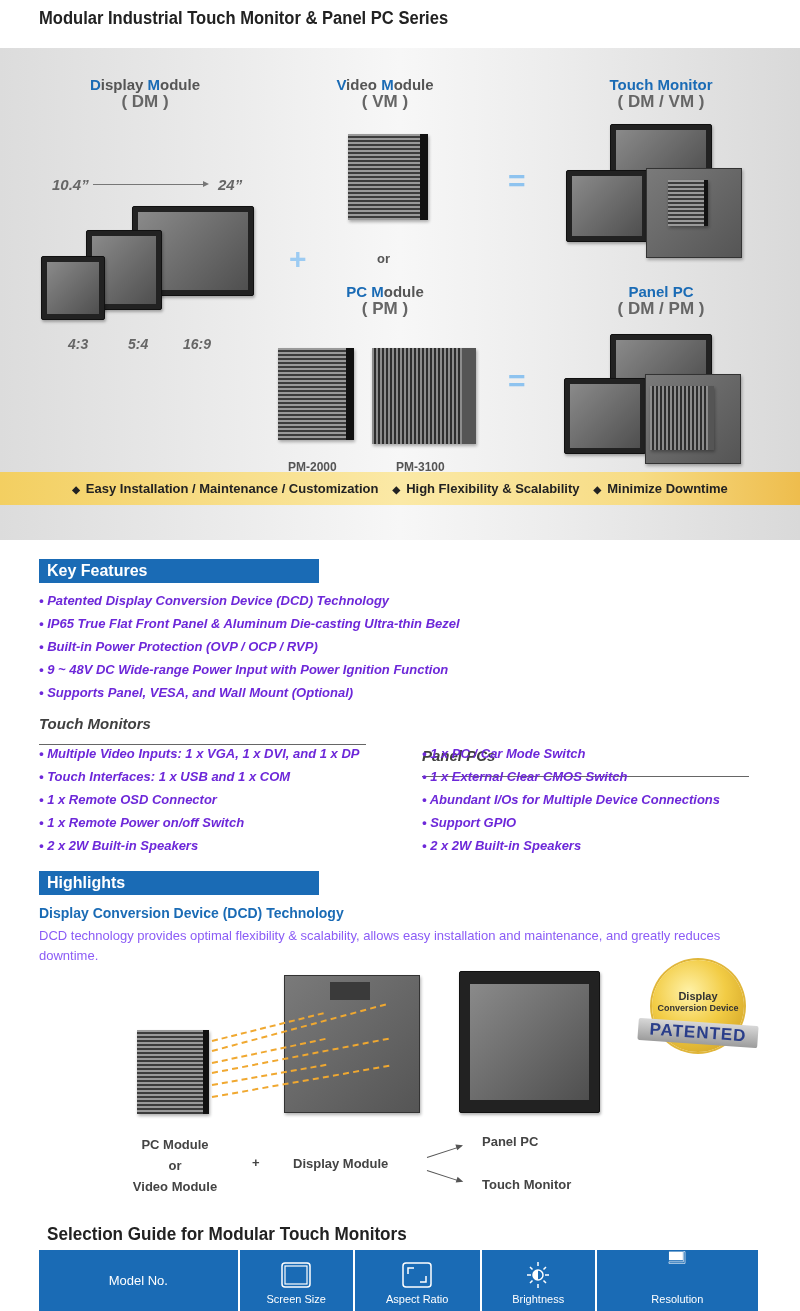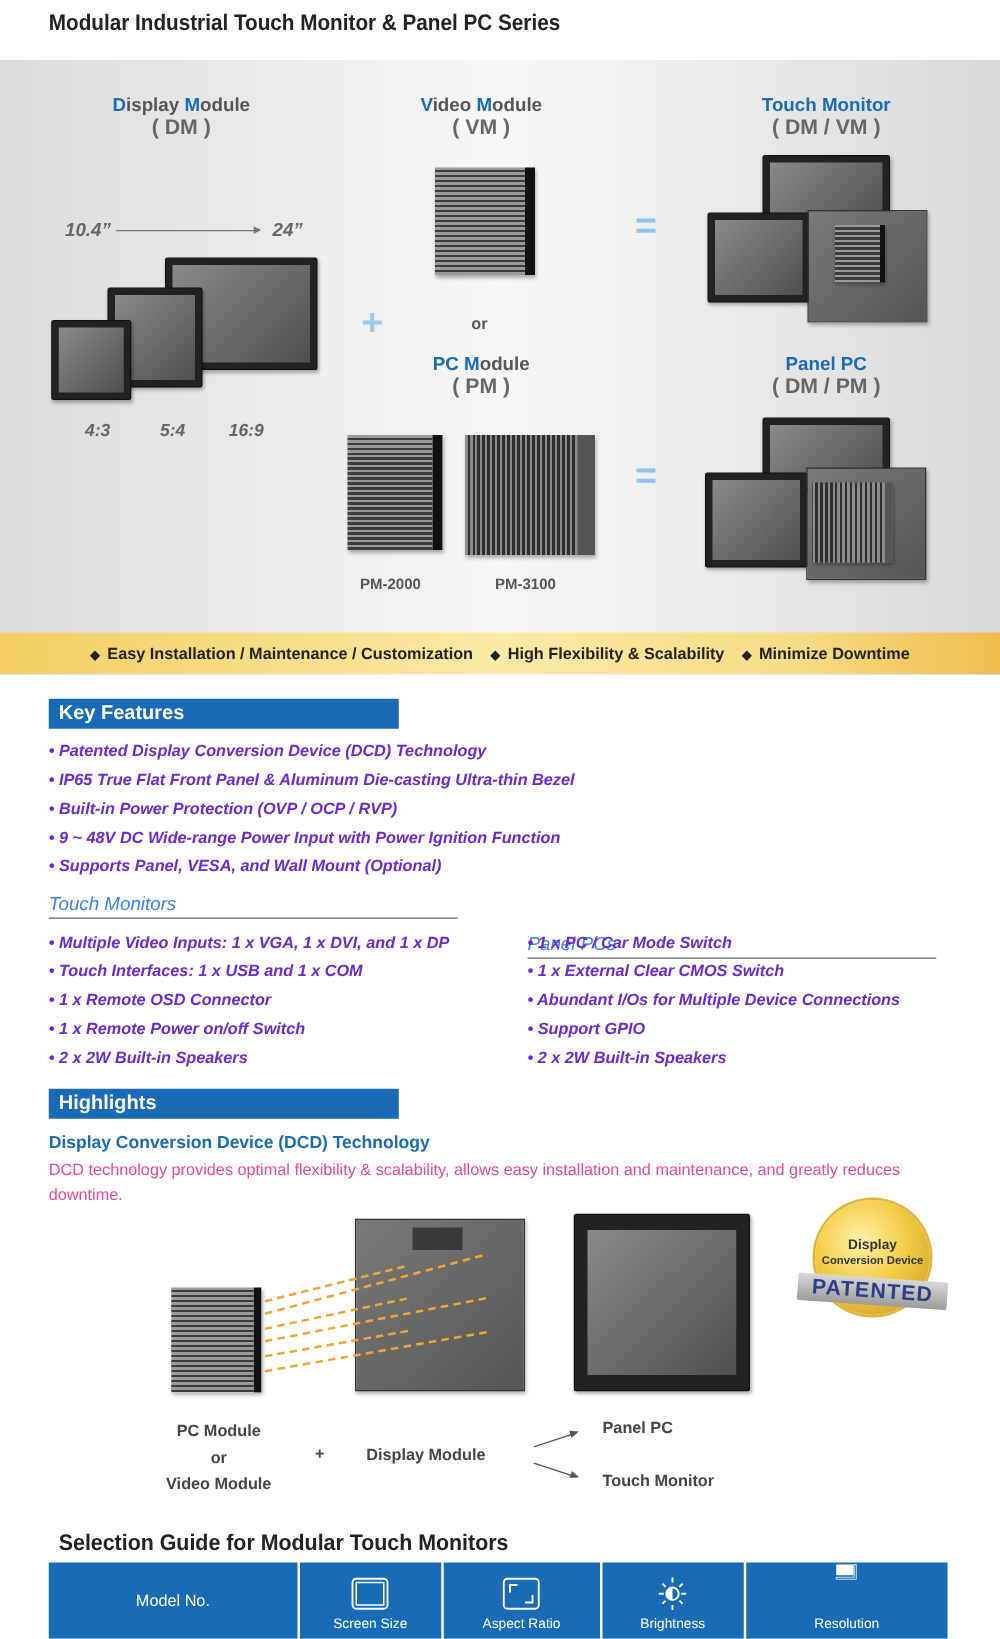--- a/index.html
+++ b/index.html
@@ -37,24 +37,24 @@
     display: flex; align-items: center; justify-content: center; gap: 14px; }
   .benefit { font-size: 13px; font-weight: bold; color: #222; white-space: nowrap; }
   .benefit .diamond { font-size: 10px; margin-right: 6px; }
 
   
   .section-header { position: absolute; left: 39px; width: 280px; height: 24px; background: #1a6bb5; color: #fff; font-size: 16px; font-weight: bold; padding-left: 8px; line-height: 24px; }
 
   .feature-list { position: absolute; list-style: none; }
   .feature-list li { font-size: 13px; font-weight: bold; font-style: italic; color: #6d28d9; height: 23px; line-height: 23px; white-space: nowrap; }
 
-  .sub-heading { position: absolute; font-size: 15px; font-weight: normal; font-style: italic; color: #3b82f6; border-bottom: 1px solid #666; padding-bottom: 2px; }
+  .sub-heading { position: absolute; font-size: 15px; font-weight: bold; font-style: italic; color: #404040; border-bottom: 1px solid #666; padding-bottom: 12px; }
 
   .hl-title { position: absolute; left: 39px; top: 905px; font-size: 14px; font-weight: bold; color: #1a6bb5; }
-  .hl-desc { position: absolute; left: 39px; top: 926px; width: 720px; font-size: 13px; color: #ec4899; line-height: 20px; }
+  .hl-desc { position: absolute; left: 39px; top: 926px; width: 720px; font-size: 13px; color: #8b5cf6; line-height: 20px; }
 
   .badge { position: absolute; left: 638px; top: 960px; width: 118px; height: 100px; }
   .badge .coin { position: absolute; left: 14px; top: 0; width: 92px; height: 92px; border-radius: 50%;
     background: radial-gradient(circle at 40% 35%, #fff2a8 0%, #f2cc45 45%, #c9981c 100%); box-shadow: 0 0 0 2px #e0b63a; }
   .badge .coin-text { position: absolute; top: 30px; width: 120px; text-align: center; font-size: 10px; font-weight: bold; color: #333; line-height: 12px; left: 0; }
   .badge .ribbon { position: absolute; left: 0; top: 62px; width: 120px; height: 22px; background: linear-gradient(180deg, #d8d8d8, #9c9c9c); color: #2a3e8a; font-size: 17px; font-weight: bold; text-align: center; line-height: 22px; letter-spacing: 1px; border-radius: 2px; transform: rotate(4deg); }
 
   .flow-text { position: absolute; font-size: 13px; font-weight: bold; color: #444; text-align: center; }
   .flow-arrow { position: absolute; height: 1px; background: #555; transform-origin: left center; }
   .flow-arrow::after { content: ""; position: absolute; right: -2px; top: -3px; border-left: 7px solid #555; border-top: 3.5px solid transparent; border-bottom: 3.5px solid transparent; }
@@ -142,21 +142,21 @@
 
   <div class="monitor" style="left:610px;top:286px;width:102px;height:60px;">
       <div class="screen"></div>
     </div>
   <div class="monitor" style="left:564px;top:330px;width:82px;height:76px;">
       <div class="screen"></div>
     </div>
   <div class="backpanel" style="left:645px;top:326px;width:96px;height:90px;"></div>
   <div class="box-module-v" style="left:650px;top:338px;width:64px;height:64px;border-right-width:6px;"></div>
 
-  <div class="benefit-bar" style="top:458px;">
+  <div class="benefit-bar" style="top:424px;">
     <span class="benefit"><span class="diamond">◆</span><span>Easy Installation / Maintenance / Customization</span></span>
     <span class="benefit"><span class="diamond">◆</span><span>High Flexibility &amp; Scalability</span></span>
     <span class="benefit"><span class="diamond">◆</span><span>Minimize Downtime</span></span>
   </div>
 </section>
 
 <div class="section-header" style="top:559px;">Key Features</div>
 <ul class="feature-list" style="left:39px;top:589px;">
   <li>• Patented Display Conversion Device (DCD) Technology</li>
   <li>• IP65 True Flat Front Panel &amp; Aluminum Die-casting Ultra-thin Bezel</li>

